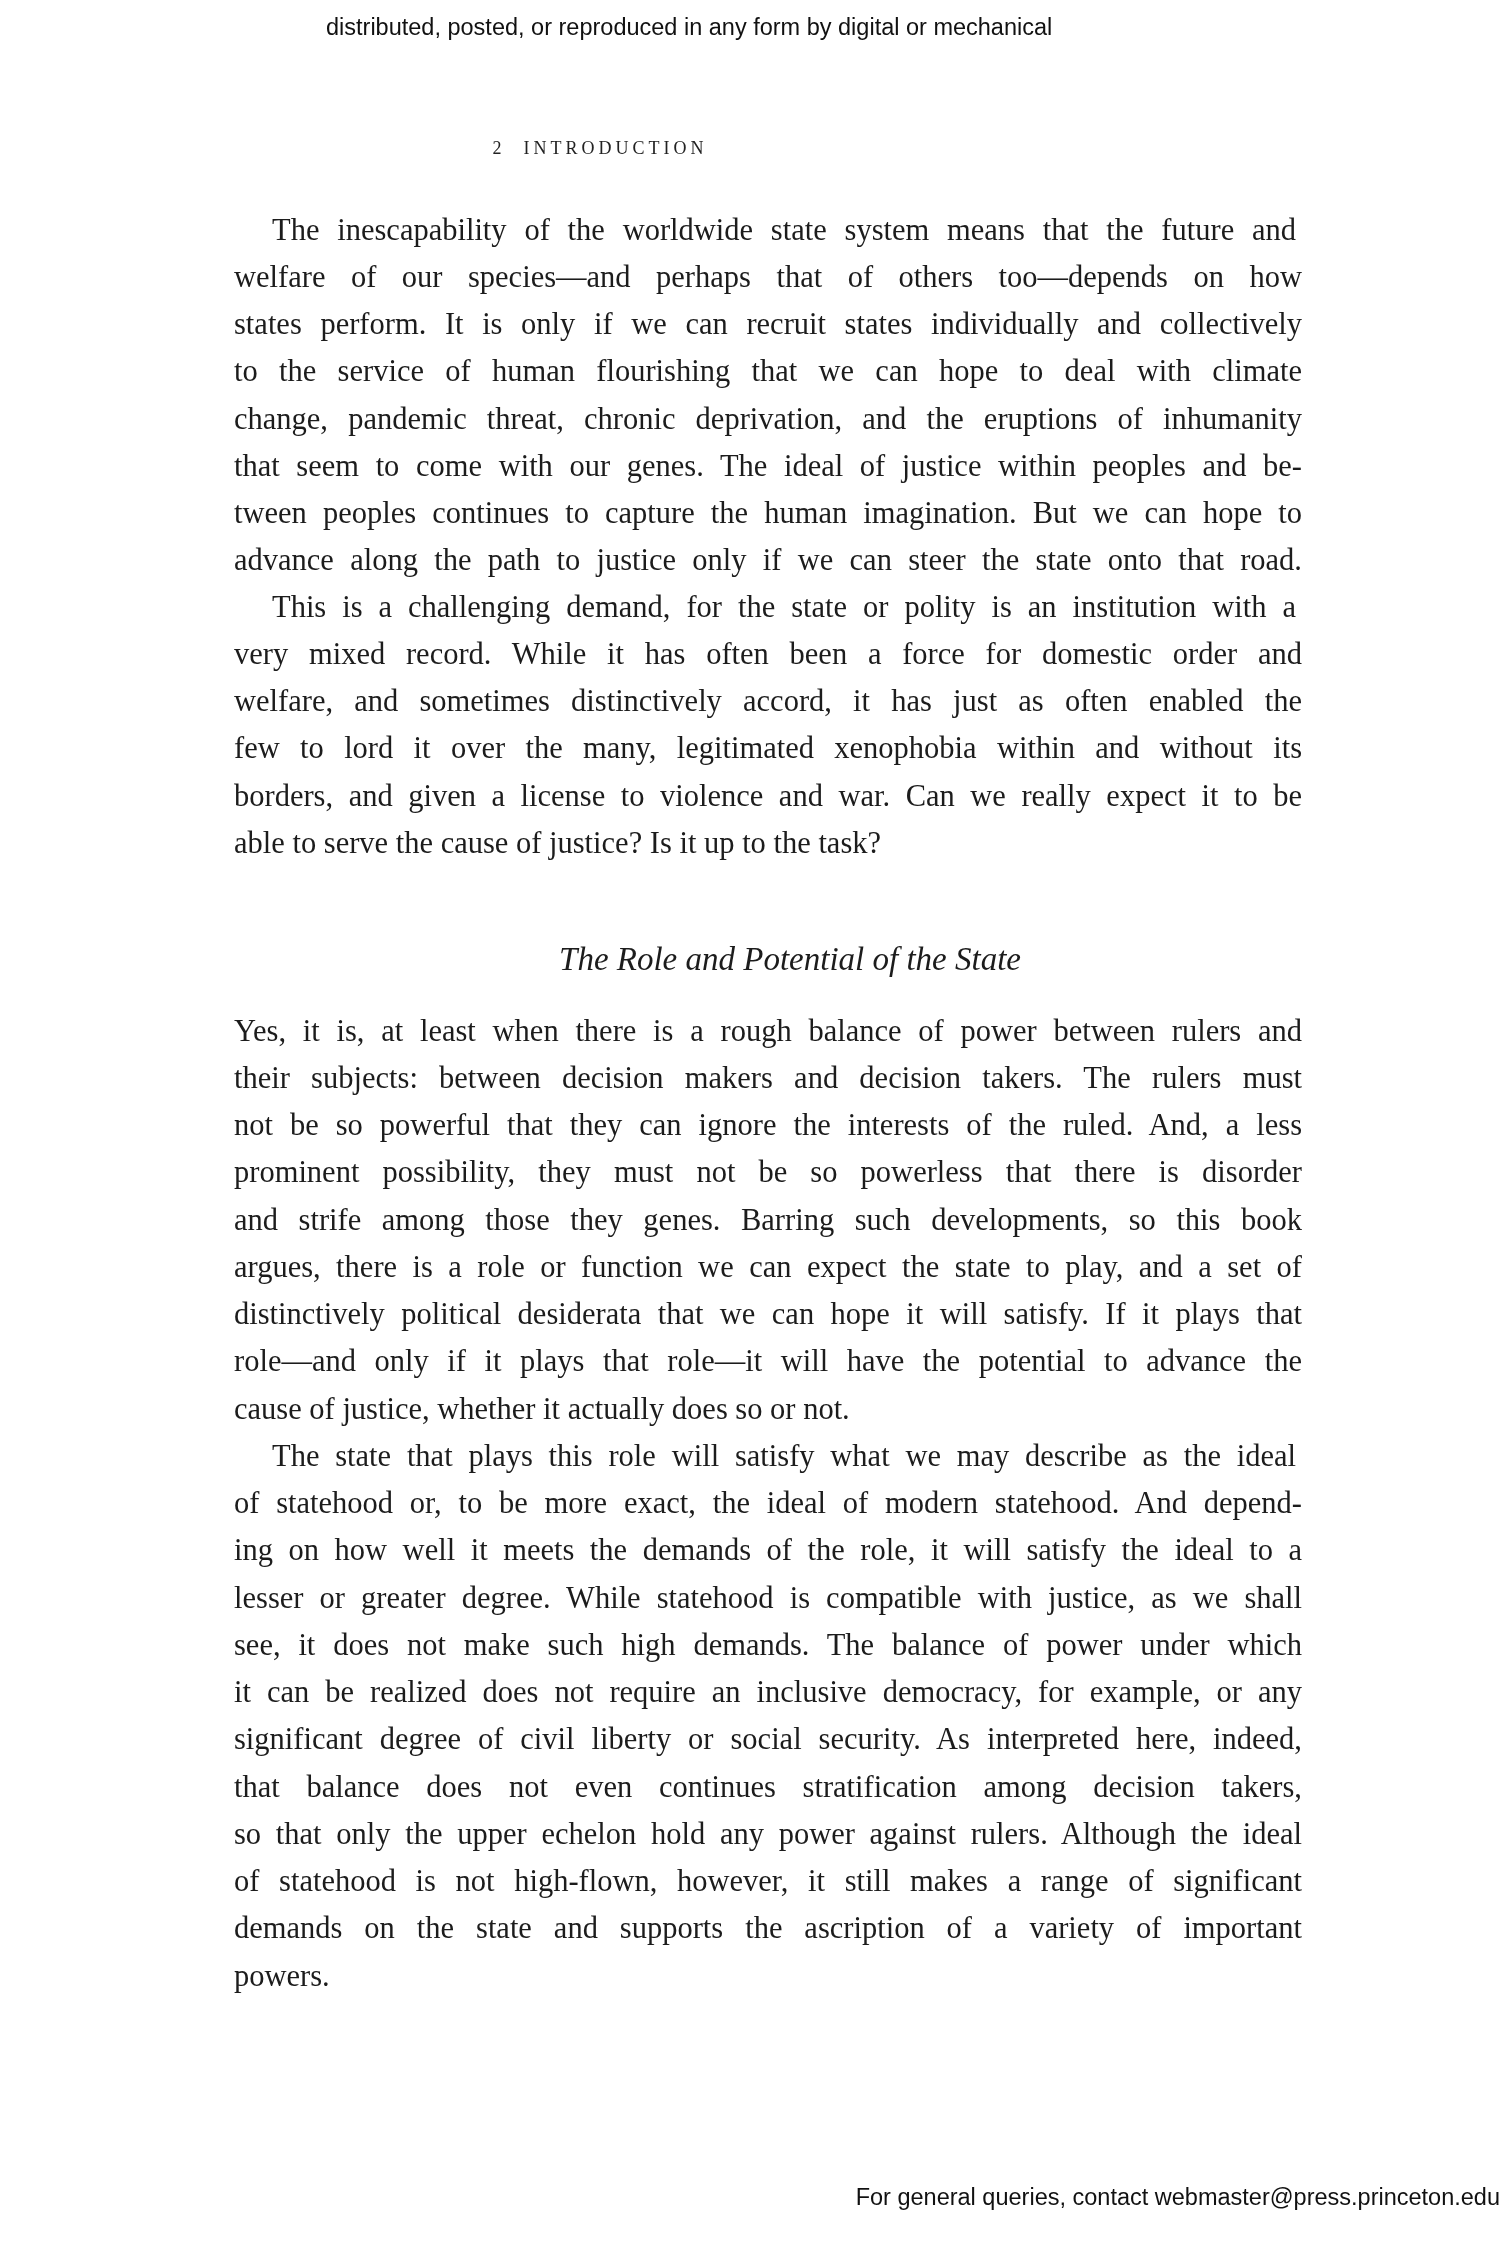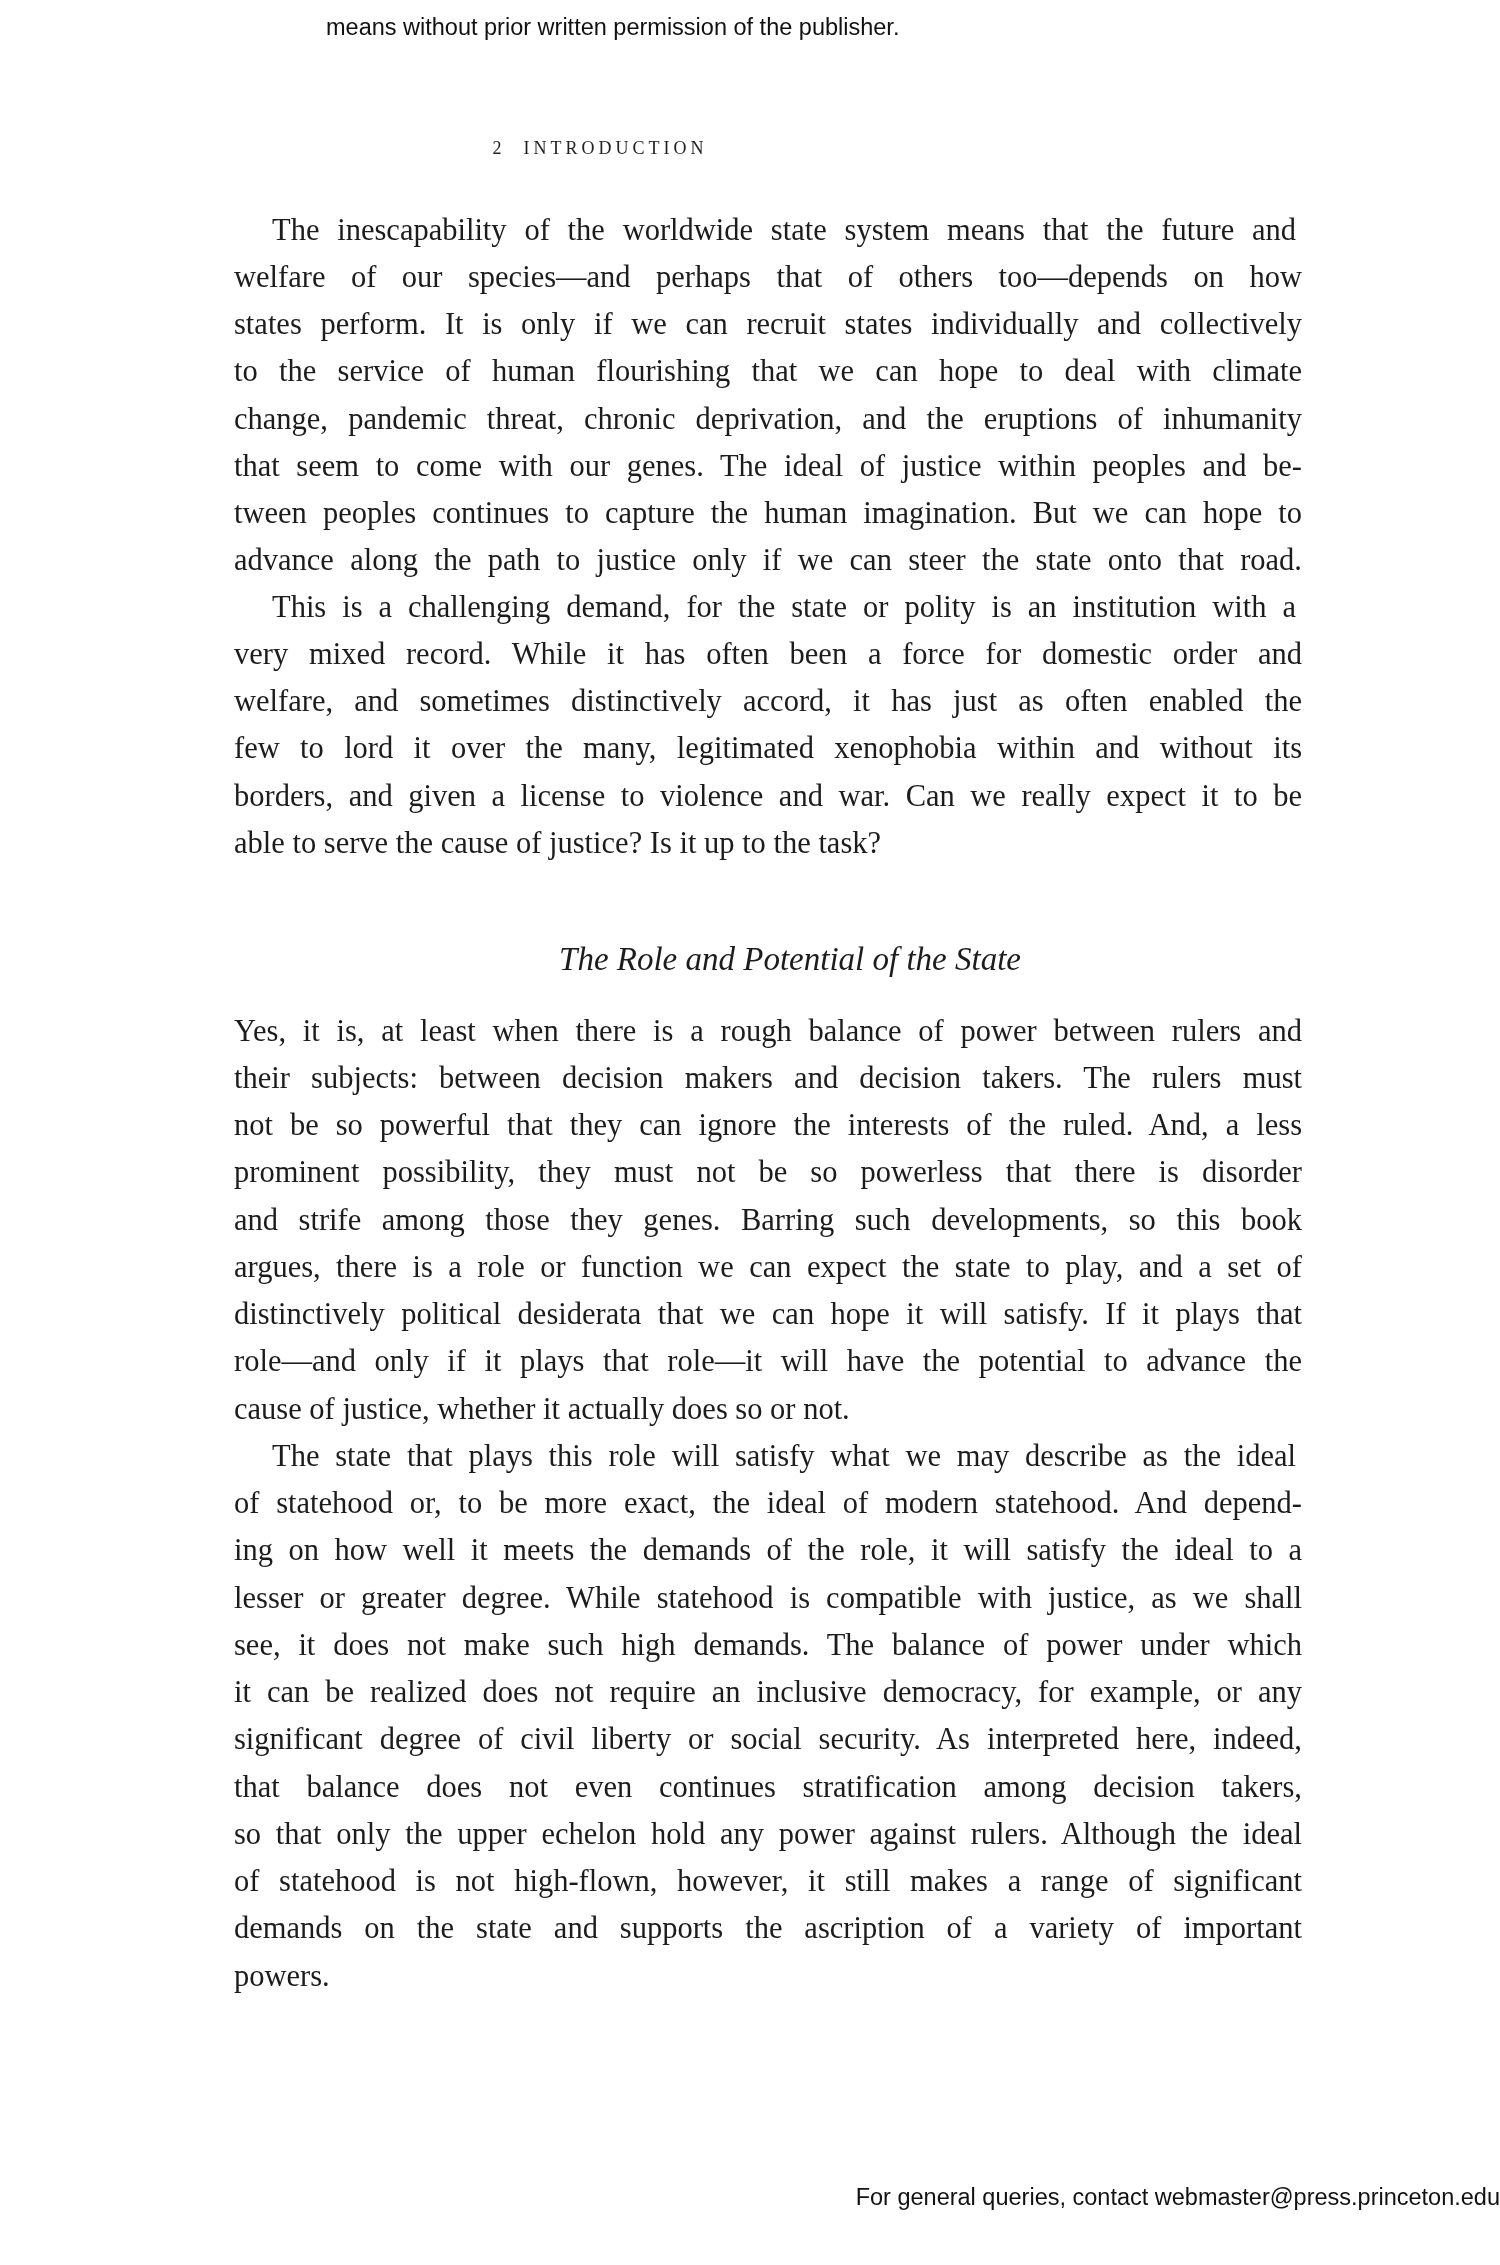--- a/index.html
+++ b/index.html
@@ -27,21 +27,21 @@
   }
   .footer {
     position: absolute; left: 0; width: 1500px; top: 2182px; text-align: right;
     font-family: "Liberation Sans", sans-serif; font-size: 23.5px; line-height: 30px; color: #111;
   }
 </style>
 </head>
 <body>
 
 <div class="copyright">
-  <div>means without prior written permission of the publisher.</div>
+  <div>distributed, posted, or reproduced in any form by digital or mechanical</div>
 </div>
 
 <div class="running-head">
   <span class="pg">2</span><span>INTRODUCTION</span>
 </div>
 
 <div>
   <div class="body-line indent" style="top:207px">The inescapability of the worldwide state system means that the future and</div>
   <div class="body-line" style="top:254px">welfare of our species—and perhaps that of others too—depends on how</div>
   <div class="body-line" style="top:301px">states perform. It is only if we can recruit states individually and collectively</div>

